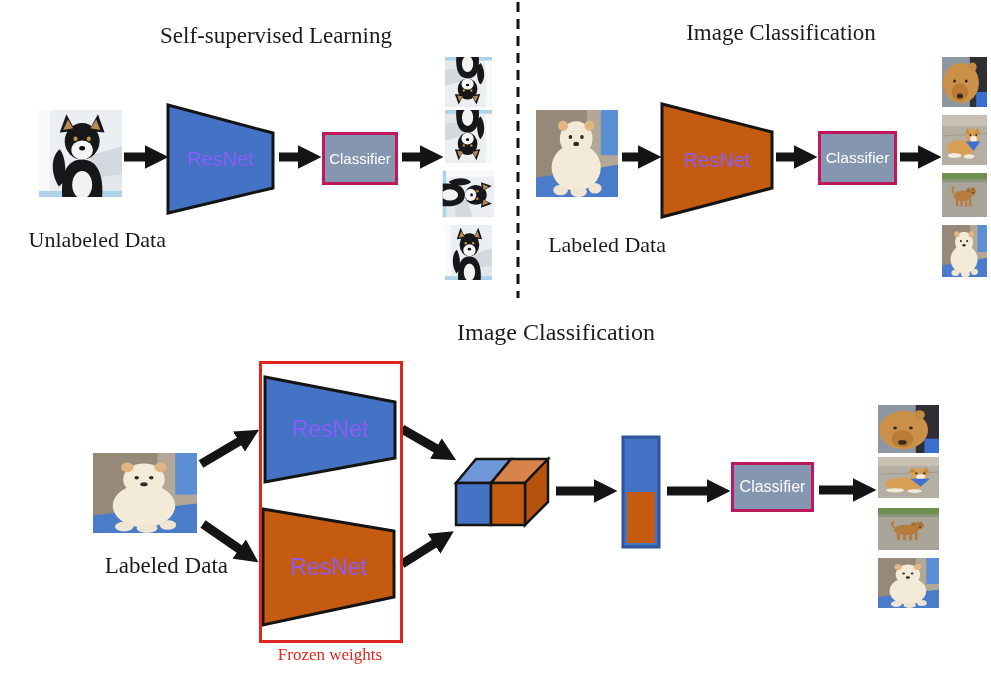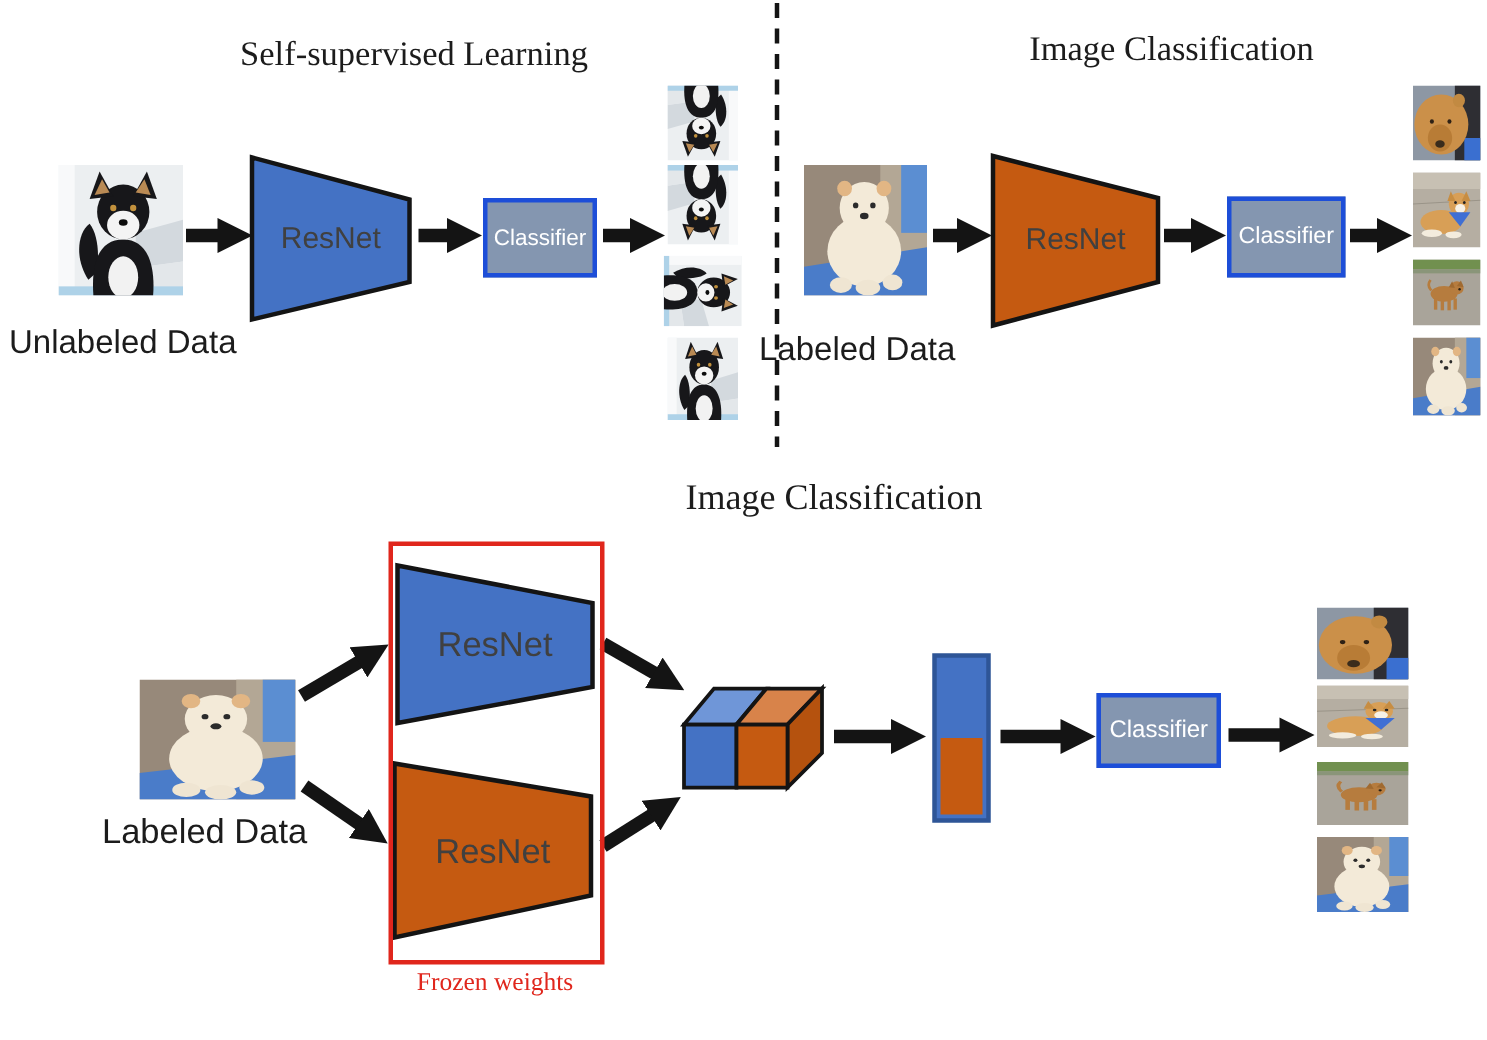--- a/index.html
+++ b/index.html
@@ -6,28 +6,28 @@
   #figure{
     position:relative;width:991px;height:693px;background:#ffffff;overflow:hidden;
     font-family:"Liberation Sans",sans-serif;
   }
   .abs{position:absolute;}
   .title{
     font-family:"Liberation Serif",serif;color:#1c1c1c;text-align:center;
     white-space:nowrap;
   }
   .datalabel{
-    font-family:Liberation Sans, sans-serif;color:#1c1c1c;text-align:left;white-space:nowrap;
+    font-family:Liberation Serif, serif;color:#1c1c1c;text-align:right;white-space:nowrap;margin-top:12px;
   }
   .resnet-label{
     display:flex;align-items:center;justify-content:center;
-    color:#404040;font-weight:500;pointer-events:none;
+    color:#8b5cf6;font-weight:500;pointer-events:none;
   }
   .classifier-box{
-    background:#8496B0;border:3px solid #1d4ed8;color:#ffffff;
+    background:#8496B0;border:3px solid #be185d;color:#ffffff;
     display:flex;align-items:center;justify-content:center;box-sizing:border-box;
     white-space:nowrap;
   }
   .frozen-box{
     border:3px solid #E0261C;box-sizing:border-box;background:transparent;
   }
   .frozen-label{
     font-family:"Liberation Serif",serif;color:#E0261C;text-align:center;white-space:nowrap;
   }
   svg.layer{position:absolute;left:0;top:0;}

